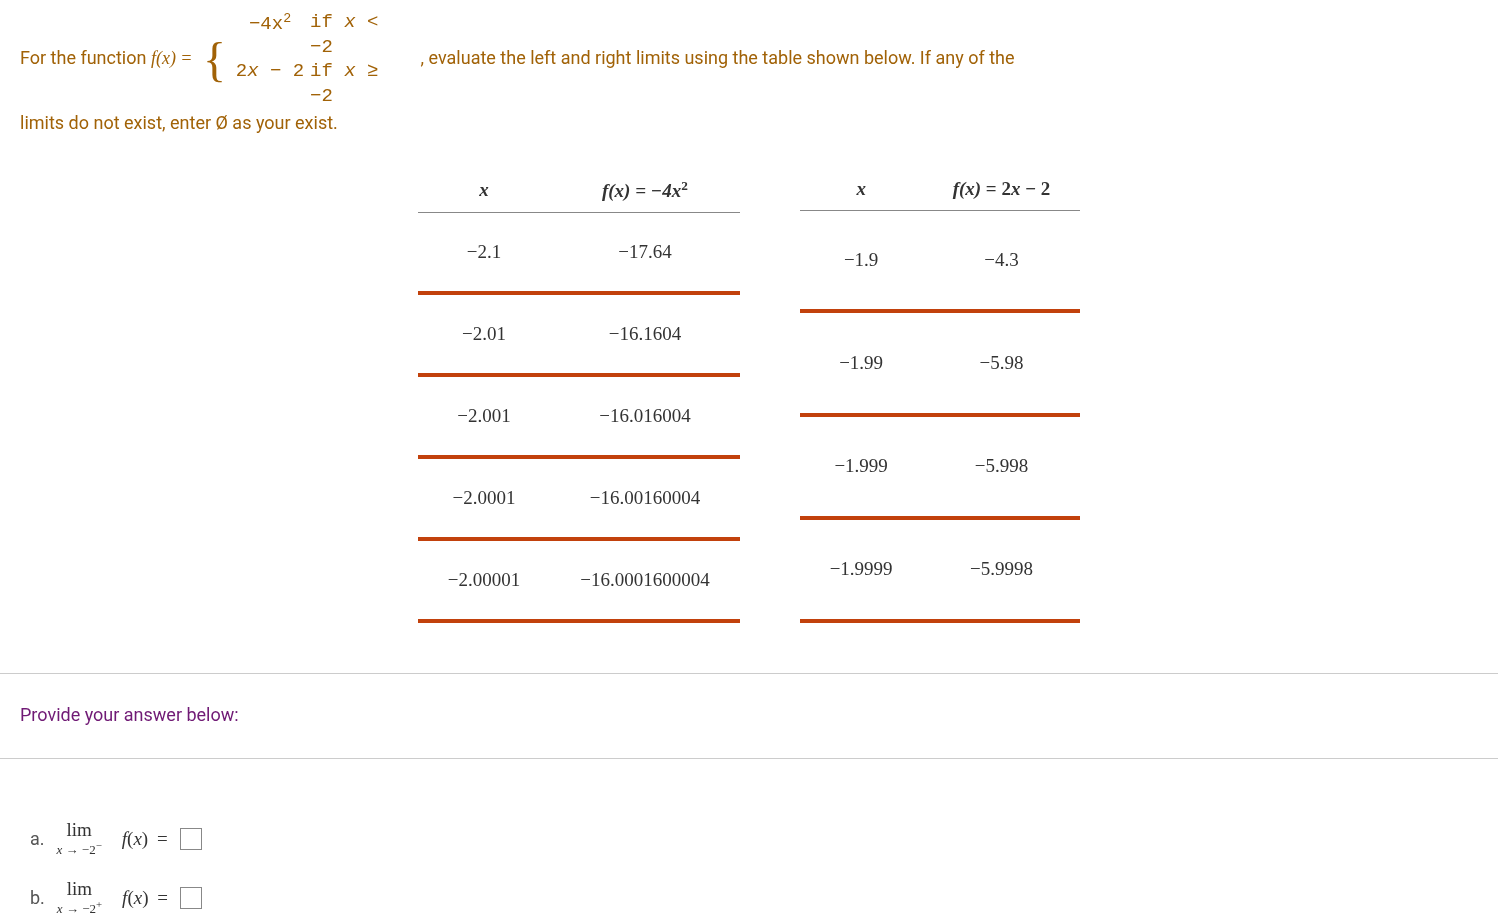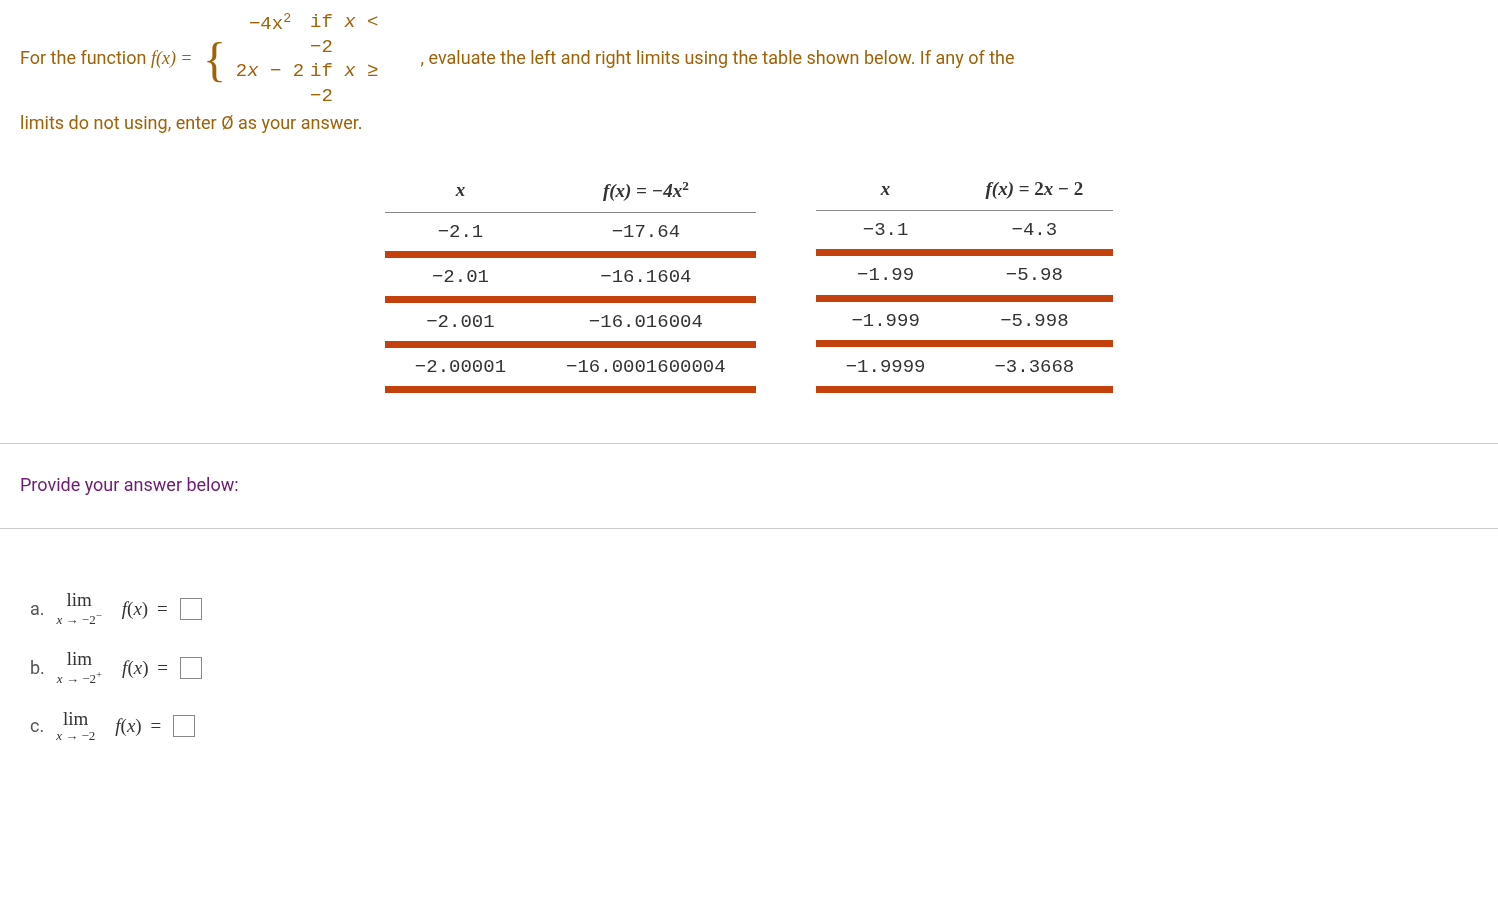--- a/index.html
+++ b/index.html
@@ -72,24 +72,23 @@
       font-family: "Times New Roman", serif;
       font-size: 19px;
     }
     th {
       padding: 10px 30px;
       font-weight: bold;
       border-bottom: 1px solid #888;
       font-style: italic;
     }
     td {
-      padding: 8px 30px;
+      padding: 28px 30px;
       text-align: center;
-      border-bottom: 7px solid #c2410c;
-      font-family: Liberation Mono, monospace;
+      border-bottom: 4px solid #c2410c;
     }
     .divider {
       border: none;
       border-top: 1px solid #ccc;
       margin: 0;
     }
     .answer-section {
       padding: 30px 20px 20px;
     }
     .answer-prompt {
@@ -157,21 +156,21 @@
           <span class="piecewise-cond"><span><span class="nonitalic">if </span><i>x</i> <span class="nonitalic">&lt; −2</span></span></span>
         </span>
         <span class="piecewise-row">
           <span class="piecewise-expr nonitalic"><span>2<i>x</i> − 2</span></span>
           <span class="piecewise-cond"><span><span class="nonitalic">if </span><i>x</i> <span class="nonitalic">≥ −2</span></span></span>
         </span>
       </span>
     </span>
     <span>, evaluate the left and right limits using the table shown below. If any of the</span>
     <br>
-    <span>limits do not using, enter Ø as your answer.</span>
+    <span>limits do not exist, enter Ø as your exist.</span>
   </div>
 
   <div class="tables-wrap">
     <table>
       <thead>
         <tr>
           <th>x</th>
           <th><span>f(x) = −4x</span><span class="sup nonitalic">2</span></th>
         </tr>
       </thead>
@@ -182,49 +181,53 @@
           </tr>
         <tr>
             <td class="nonitalic">−2.01</td>
             <td class="nonitalic">−16.1604</td>
           </tr>
         <tr>
             <td class="nonitalic">−2.001</td>
             <td class="nonitalic">−16.016004</td>
           </tr>
         <tr>
+            <td class="nonitalic">−2.0001</td>
+            <td class="nonitalic">−16.00160004</td>
+          </tr>
+        <tr>
             <td class="nonitalic">−2.00001</td>
             <td class="nonitalic">−16.0001600004</td>
           </tr>
       </tbody>
     </table>
 
     <table>
       <thead>
         <tr>
           <th>x</th>
           <th><i>f</i>(<i>x</i>) <span class="nonitalic">= 2</span><i>x</i> <span class="nonitalic">− 2</span></th>
         </tr>
       </thead>
       <tbody>
         <tr>
-            <td class="nonitalic">−3.1</td>
+            <td class="nonitalic">−1.9</td>
             <td class="nonitalic">−4.3</td>
           </tr>
         <tr>
             <td class="nonitalic">−1.99</td>
             <td class="nonitalic">−5.98</td>
           </tr>
         <tr>
             <td class="nonitalic">−1.999</td>
             <td class="nonitalic">−5.998</td>
           </tr>
         <tr>
             <td class="nonitalic">−1.9999</td>
-            <td class="nonitalic">−3.3668</td>
+            <td class="nonitalic">−5.9998</td>
           </tr>
       </tbody>
     </table>
   </div>
 </div>
 
 <hr class="divider">
 
 <div class="answer-section">
   <div class="answer-prompt">Provide your answer below:</div>

